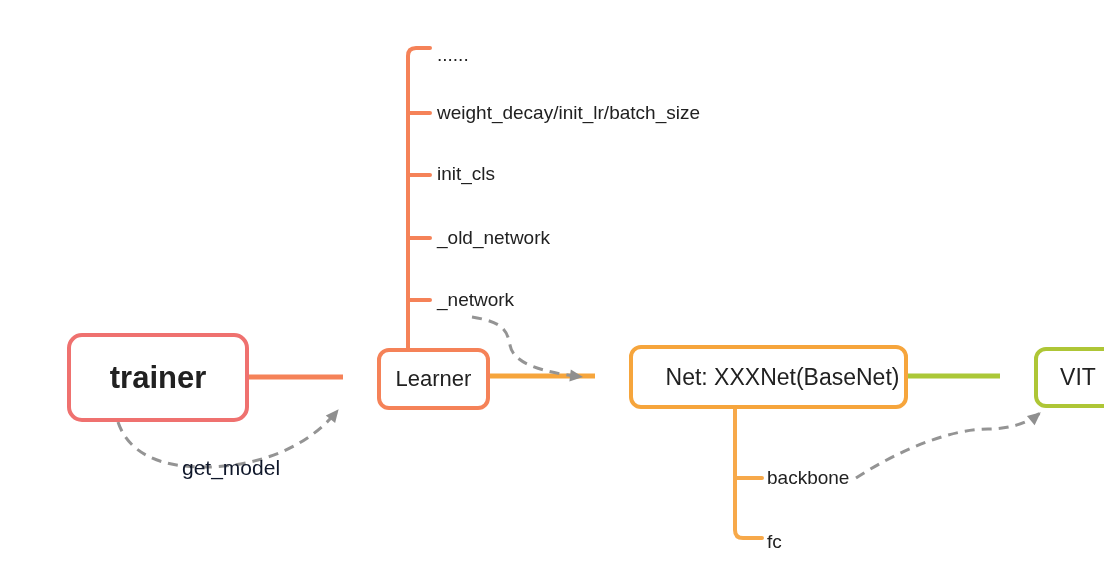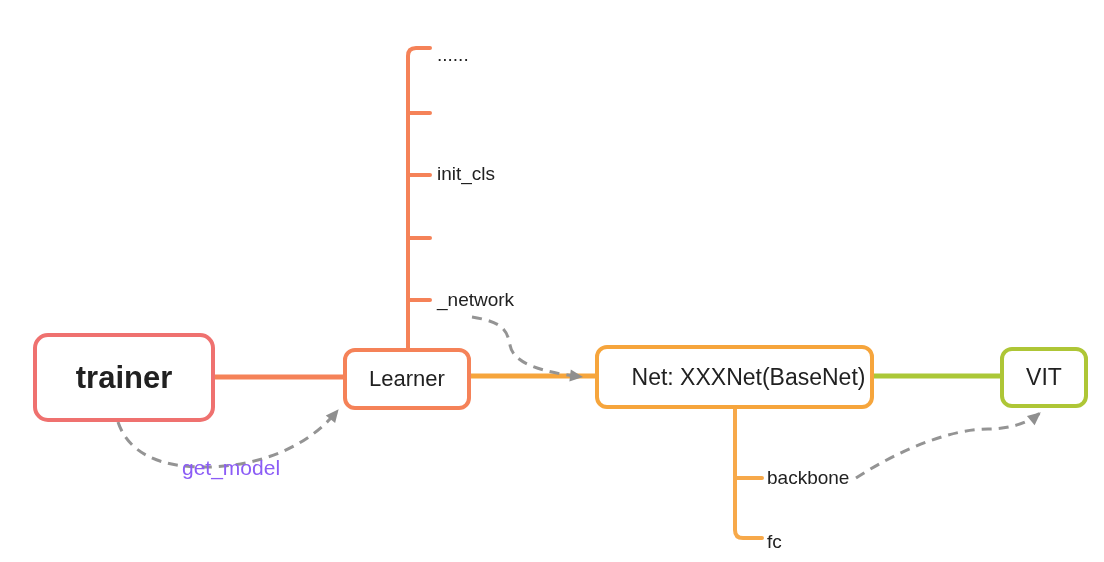--- a/index.html
+++ b/index.html
@@ -21,28 +21,29 @@
   }
   .node {
     position: absolute;
     background: #ffffff;
     display: flex;
     align-items: center;
     justify-content: center;
     border-style: solid;
     cursor: default;
     white-space: nowrap;
+    margin-left: 34px;
   }
   .node-trainer {
     left: 33px; top: 333px; width: 182px; height: 89px;
     border-width: 4px; border-color: #ef716f; border-radius: 15px;
     font-size: 31px; font-weight: bold;
   }
   .node-learner {
-    left: 343px; top: 348px; width: 128px; height: 62px;
+    left: 343px; top: 348px; width: 113px; height: 62px;
     border-width: 4px; border-color: #f58258; border-radius: 12px;
     font-size: 22px; font-weight: 500;
   }
   .node-net {
     left: 595px; top: 345px; width: 279px; height: 64px;
     border-width: 4px; border-color: #f6a53c; border-radius: 12px;
     font-size: 23px; font-weight: 500; padding-left: 28px;
   }
   .node-vit {
     left: 1000px; top: 347px; width: 88px; height: 61px;
@@ -55,21 +56,21 @@
     font-size: 19px;
     white-space: nowrap;
     cursor: default;
   }
   .learner-child { left: 437px; }
   .net-child { left: 767px; text-align: center; }
   .relation-label {
     position: absolute;
     left: 182px; top: 456px;
     font-size: 21px;
-    color: #8b5cf6;
+    color: #0f172a;
     white-space: nowrap;
   }
 </style>
 </head>
 <body>
 
 <div class="canvas">
 
   <svg class="edge-layer" viewBox="0 0 1104 562" xmlns="http://www.w3.org/2000/svg">
     <defs>
@@ -90,21 +91,23 @@
     <path d="M472,317 C503,322 507,330 510,345 C513,363 540,372 582,377" fill="none" stroke="#949494" stroke-width="3" stroke-dasharray="10 7" marker-end="url(#arrowhead)"></path>
     <path d="M856,478 C896,452 948,429 988,429 C1010,429 1028,423 1040,413" fill="none" stroke="#949494" stroke-width="3" stroke-dasharray="10 7" marker-end="url(#arrowhead)"></path>
   </svg>
 
   <div class="node node-trainer">trainer</div>
   <div class="node node-learner">Learner</div>
   <div class="node node-net">Net: XXXNet(BaseNet)</div>
   <div class="node node-vit">VIT</div>
 
   <span class="topic-label learner-child" style="top:55px">......</span>
+  <span class="topic-label learner-child" style="top:113px">weight_decay/init_lr/batch_size</span>
   <span class="topic-label learner-child" style="top:174px">init_cls</span>
+  <span class="topic-label learner-child" style="top:238px">_old_network</span>
   <span class="topic-label learner-child" style="top:300px">_network</span>
 
   <span class="topic-label net-child" style="top:478px">backbone</span>
   <span class="topic-label net-child" style="top:542px">fc</span>
 
   <span class="relation-label">get_model</span>
 
 </div>
 
 </body></html>

